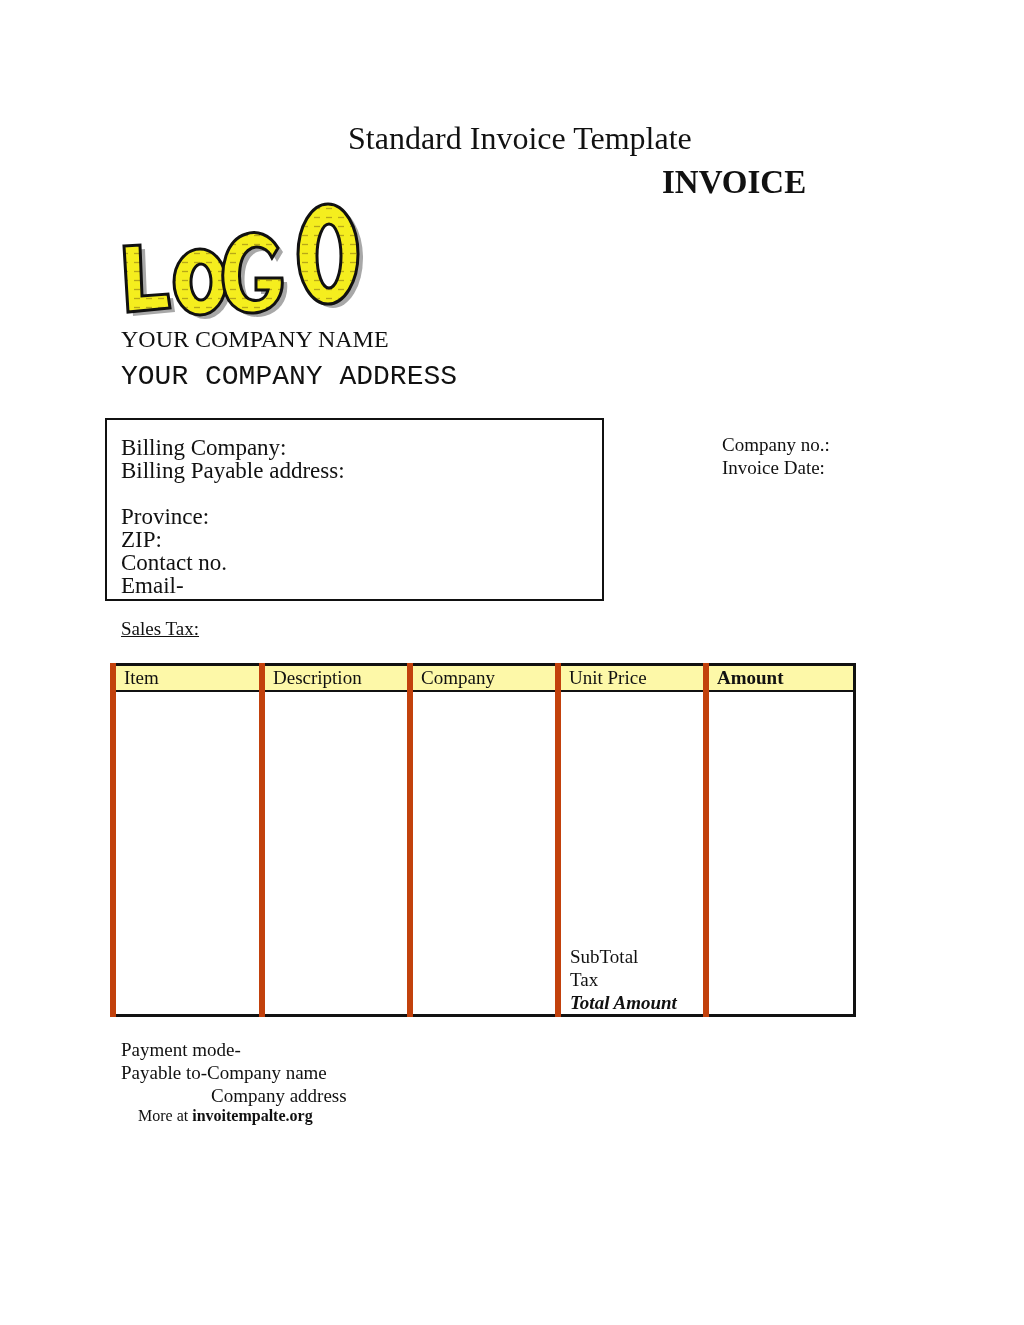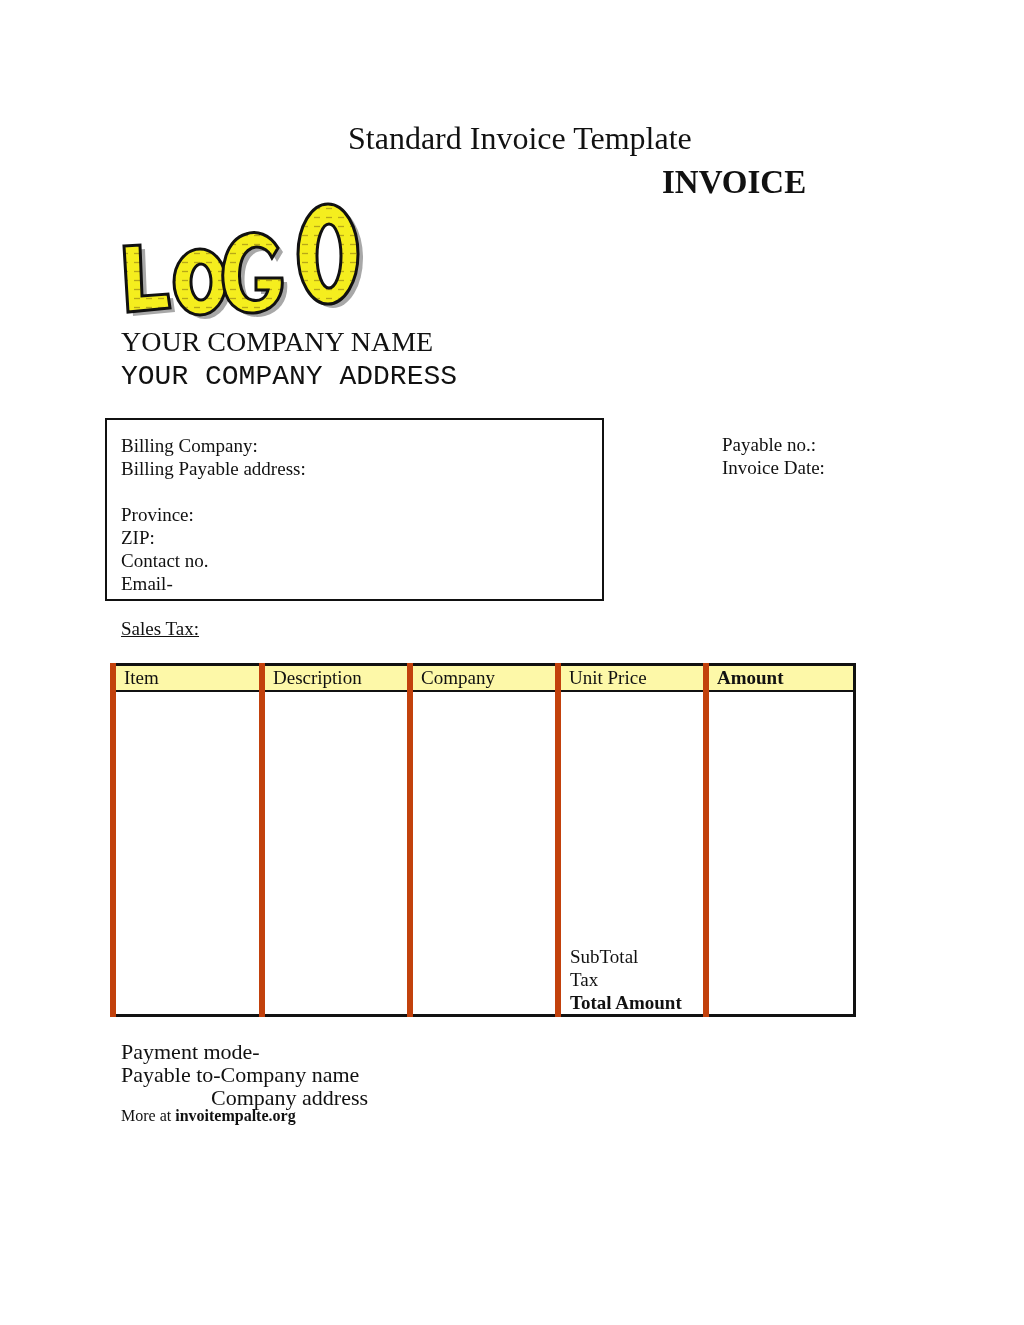--- a/index.html
+++ b/index.html
@@ -4,28 +4,28 @@
   <style>
     html, body { margin: 0; padding: 0; background: #ffffff; }
     body {
       width: 1024px; height: 1325px; position: relative; overflow: hidden;
       font-family: "Liberation Serif", "DejaVu Serif", serif; color: #111;
     }
     .abs { position: absolute; white-space: nowrap; }
     .doc-title { left: 348px; top: 120px; font-size: 32px; }
     .invoice-heading { left: 662px; top: 156px; font-size: 33px; font-weight: bold; margin-top: 8px; }
     .logo { left: 116px; top: 198px; width: 260px; height: 130px; }
-    .company-name { left: 121px; top: 326px; font-size: 28px; }
+    .company-name { left: 121px; top: 326px; font-size: 24px; }
     .company-address { left: 121px; top: 361px; font-size: 28px; font-family: Liberation Mono, monospace; }
 
     .billing-box {
       position: absolute; left: 105px; top: 418px; width: 495px; height: 179px;
       border: 2px solid #111; box-sizing: content-box;
     }
-    .billing-line { position: absolute; left: 14px; font-size: 19px; }
+    .billing-line { position: absolute; left: 14px; font-size: 23px; }
 
     .meta-line { font-size: 19px; }
     .sales-tax { left: 121px; top: 618px; font-size: 19px; text-decoration: underline; }
 
     table.items {
       position: absolute; left: 110px; top: 663px;
       border-collapse: collapse; table-layout: fixed;
       border: 3px solid #111;
     }
     table.items th, table.items td {
@@ -34,24 +34,24 @@
     }
     table.items th {
       background: #fdf8a8; font-weight: normal; font-size: 19px;
       height: 24px; border-bottom: 2px solid #111; line-height: 24px;
     }
     table.items th.bold { font-weight: bold; }
     table.items td { height: 322px; position: relative; }
     .totals {
       position: absolute; left: 9px; bottom: 0; font-size: 19px; line-height: 23px;
     }
-    .totals .bold { font-weight: bold; }
+    .totals .bold { font-weight: bold; font-style: italic; }
 
-    .footer-line { font-size: 22px; }
-    .footer-small { font-size: 16px; }
+    .footer-line { font-size: 19px; }
+    .footer-small { font-size: 16px; margin-left: 17px; }
     .footer-small b { font-weight: bold; }
   </style>
 </head>
 <body>
 
 <div class="abs doc-title">Standard Invoice Template</div>
 <div class="abs invoice-heading">INVOICE</div>
 
 <div class="abs logo">
   <svg width="260" height="130" viewBox="0 0 260 130">
@@ -89,21 +89,21 @@
 
 <div class="billing-box">
   <div class="billing-line" style="top:15px">Billing Company:</div>
   <div class="billing-line" style="top:38px">Billing Payable address:</div>
   <div class="billing-line" style="top:84px">Province:</div>
   <div class="billing-line" style="top:107px">ZIP:</div>
   <div class="billing-line" style="top:130px">Contact no.</div>
   <div class="billing-line" style="top:153px">Email-</div>
 </div>
 
-<div class="abs meta-line" style="left:722px; top:434px;">Payable no.:</div>
+<div class="abs meta-line" style="left:722px; top:434px;">Company no.:</div>
 <div class="abs meta-line" style="left:722px; top:457px;">Invoice Date:</div>
 
 <div class="abs sales-tax">Sales Tax:</div>
 
 <table class="items">
   <colgroup>
     <col style="width:149px">
       <col style="width:148px">
       <col style="width:148px">
       <col style="width:148px">

